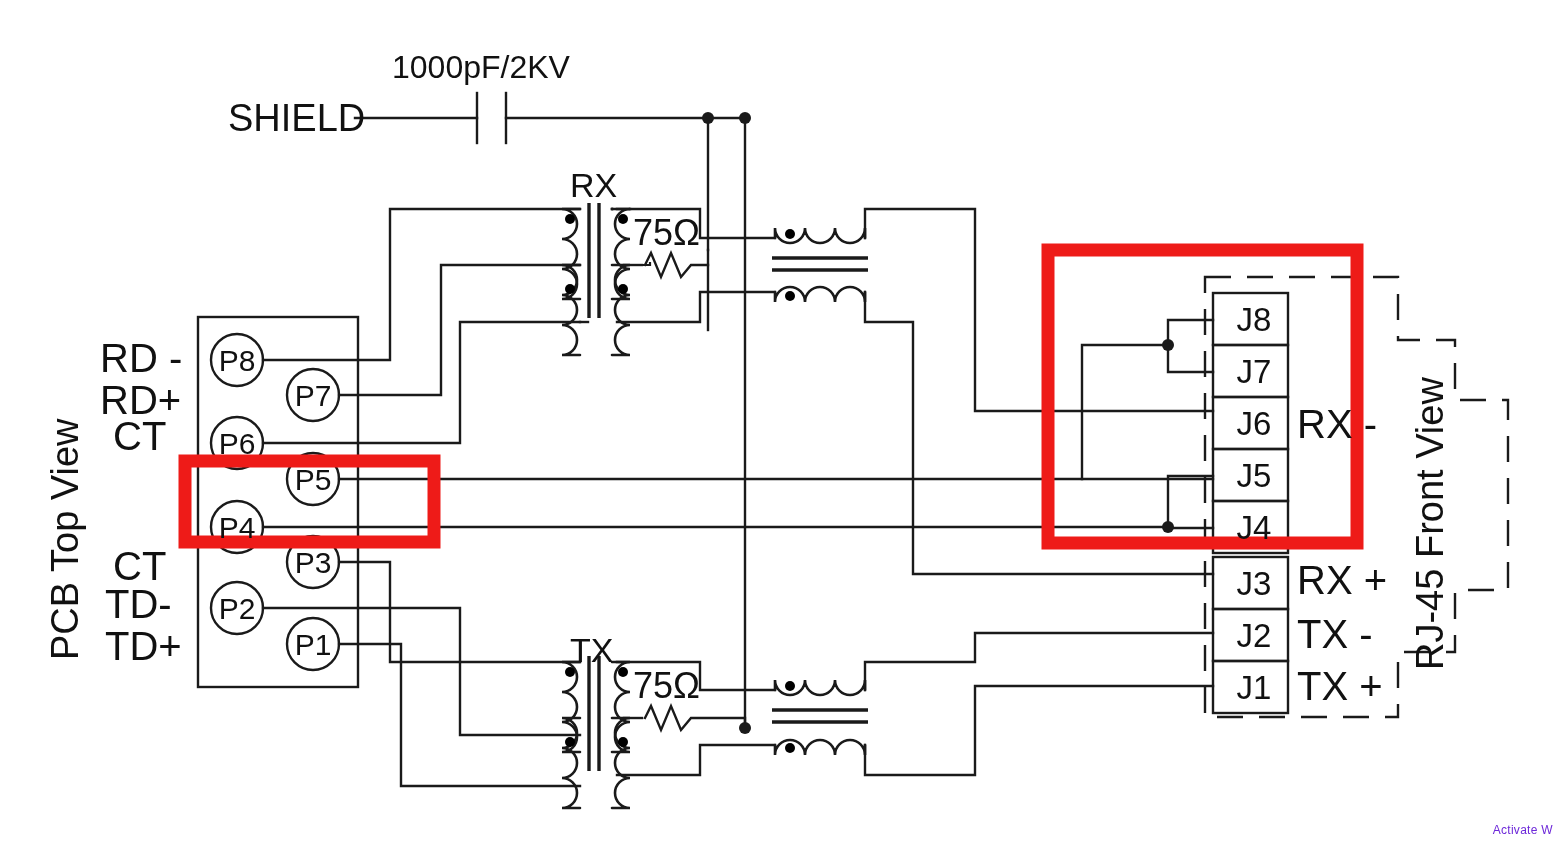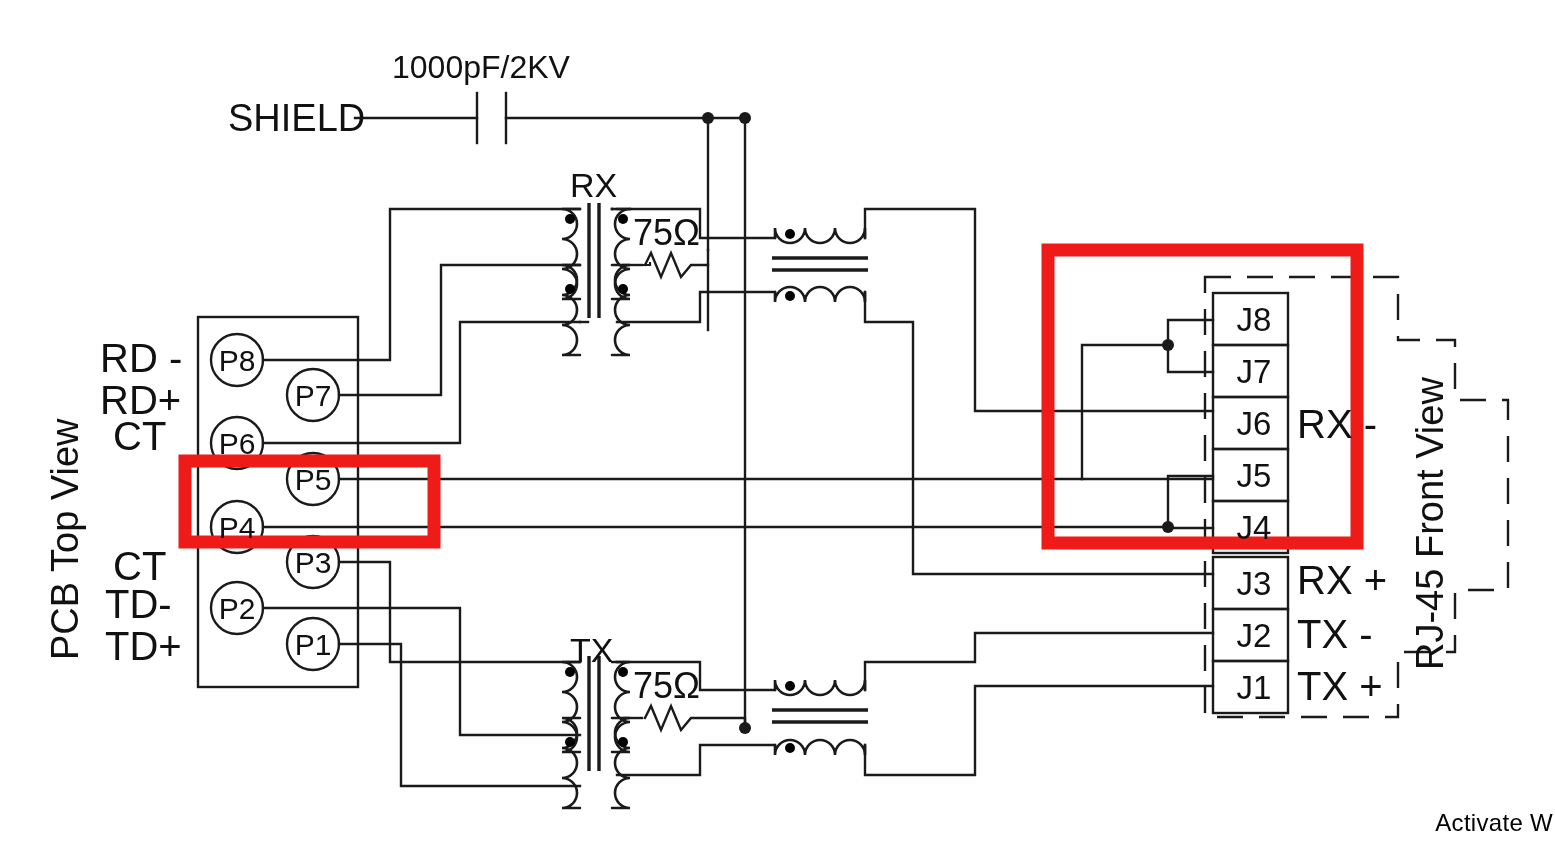--- a/index.html
+++ b/index.html
@@ -103,22 +103,22 @@
   .t-cap {
     font-size: 32px;
   }
   .t-vert {
     font-size: 38px;
   }
   .watermark {
     position: absolute;
     right: 2px;
     bottom: 8px;
-    font-size: 24px;
-    color: #000000;
+    font-size: 12px;
+    color: #6d28d9;
     font-family: "Liberation Sans", sans-serif;
     white-space: nowrap;
     letter-spacing: 0.3px;
   }
 </style>
 </head>
 <body>
 
 <div id="sheet">
 

